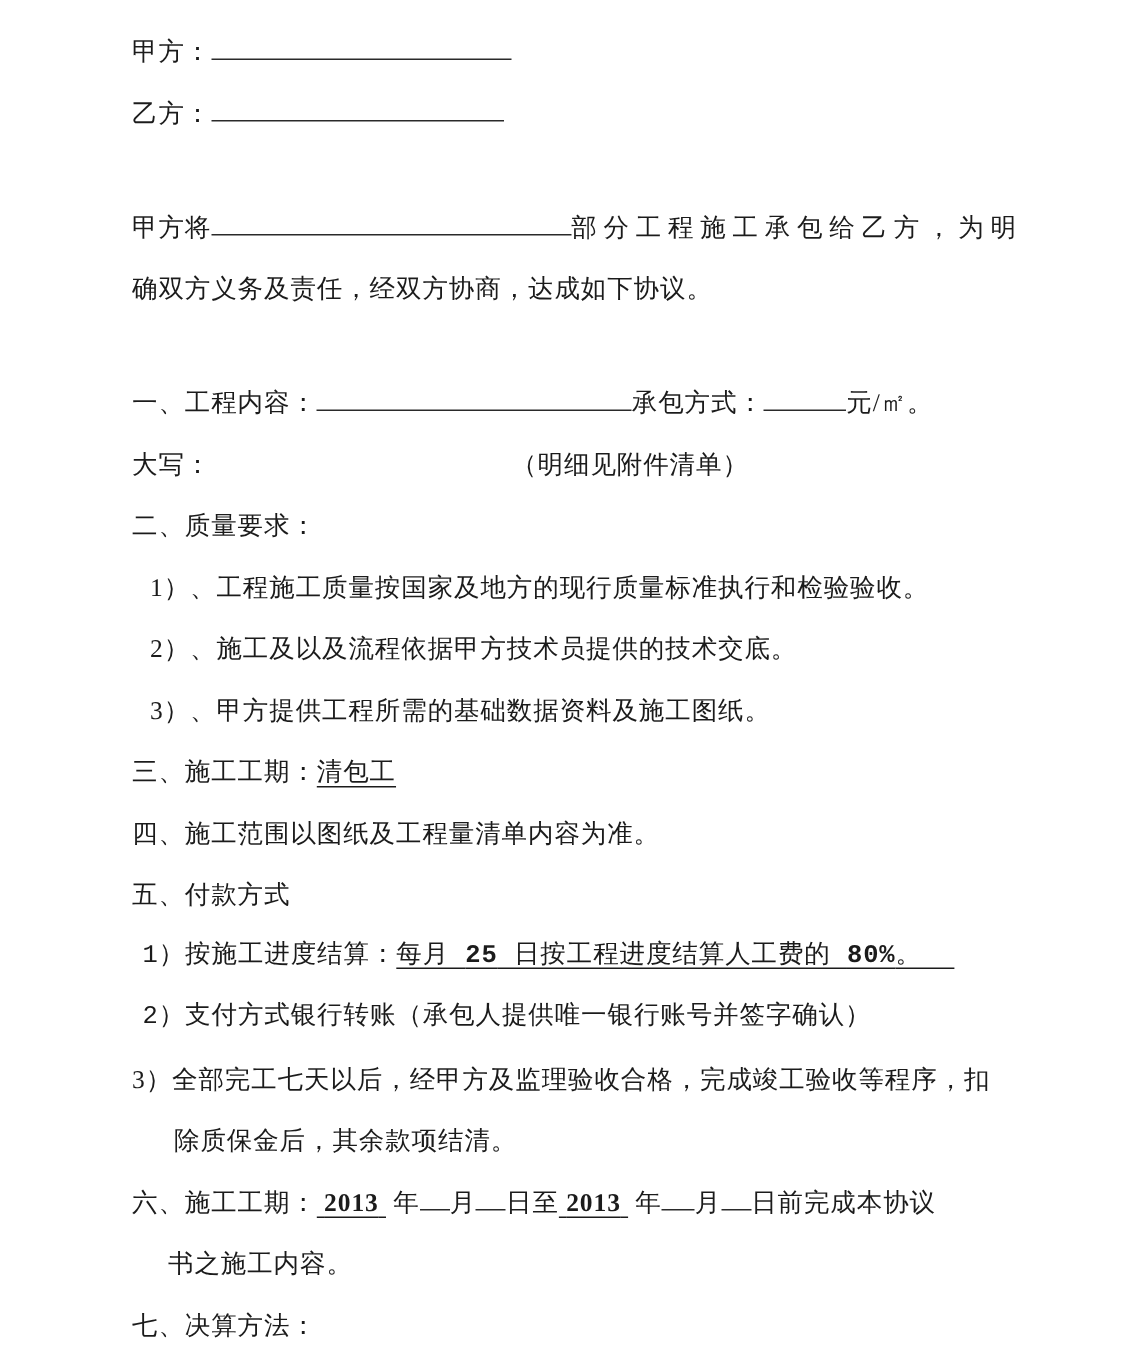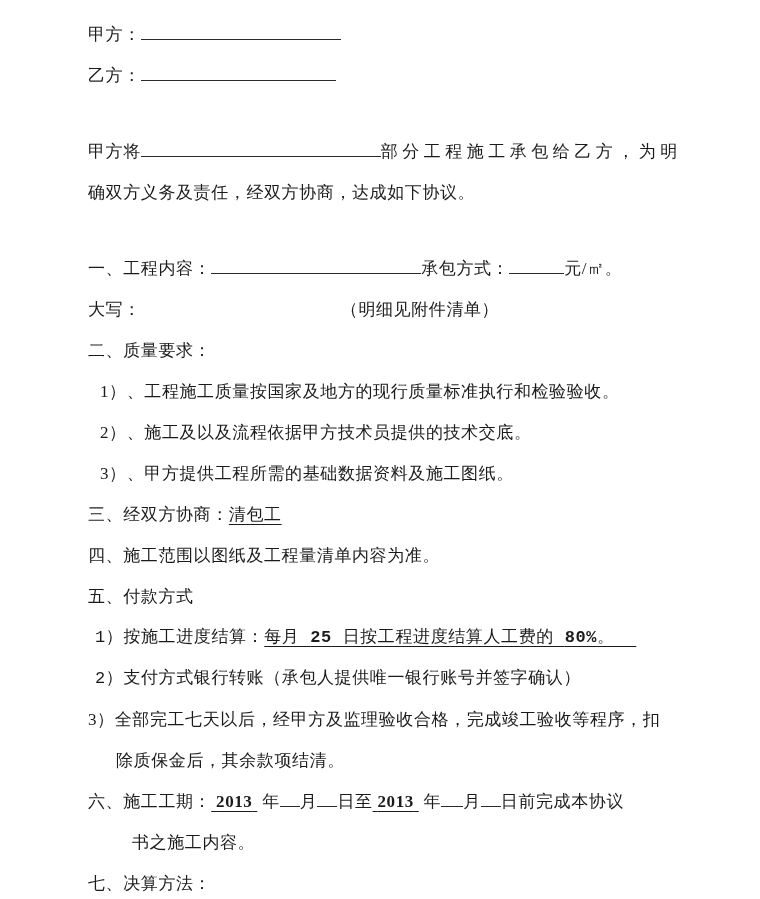--- a/index.html
+++ b/index.html
@@ -21,21 +21,21 @@
     min-height: 41px;
     line-height: 41px;
     font-size: 17px;
     letter-spacing: 0.6px;
     white-space: nowrap;
   }
   .ind0 { margin-left: 0; }
   .ind1 { margin-left: 12px; }  
   .ind2 { margin-left: 7px; font-family: Liberation Mono, monospace; }   
   .ind3 { margin-left: 28px; }  
-  .ind4 { margin-left: 44px; }  
+  .ind4 { margin-left: 24px; }  
   .vspacer { height: 35px; }
   .t { display: inline; }
   .blank {
     display: inline-block;
     height: 1.02em;
     border-bottom: 1.4px solid #2a2a2a;
     vertical-align: baseline;
   }
   .gapseg { display: inline-block; }
   .u {
@@ -56,21 +56,21 @@
       <div class="vspacer"></div>
       <div class="line ind0"><span class="t">甲方将</span><span class="blank" style="width: 240px;"></span><span class="t spread">部分工程施工承包给乙方，为明</span></div>
       <div class="line ind0"><span class="t">确双方义务及责任，经双方协商，达成如下协议。</span></div>
       <div class="vspacer"></div>
       <div class="line ind0"><span class="t">一、工程内容：</span><span class="blank" style="width: 210px;"></span><span class="t">承包方式：</span><span class="blank" style="width: 55px;"></span><span class="t">元/㎡。</span></div>
       <div class="line ind0"><span class="t">大写：</span><span class="gapseg" style="width: 200px;"></span><span class="t">（明细见附件清单）</span></div>
       <div class="line ind0"><span class="t">二、质量要求：</span></div>
       <div class="line ind1"><span class="t">1）、工程施工质量按国家及地方的现行质量标准执行和检验验收。</span></div>
       <div class="line ind1"><span class="t">2）、施工及以及流程依据甲方技术员提供的技术交底。</span></div>
       <div class="line ind1"><span class="t">3）、甲方提供工程所需的基础数据资料及施工图纸。</span></div>
-      <div class="line ind0"><span class="t">三、经双方协商：</span><span class="t u">清包工</span></div>
+      <div class="line ind0"><span class="t">三、施工工期：</span><span class="t u">清包工</span></div>
       <div class="line ind0"><span class="t">四、施工范围以图纸及工程量清单内容为准。</span></div>
       <div class="line ind0"><span class="t">五、付款方式</span></div>
       <div class="line ind2"><span class="t">1）按施工进度结算：</span><span class="t u">每月 </span><span class="t u b">25</span><span class="t u"> 日按工程进度结算人工费的 </span><span class="t u b">80%</span><span class="t u">。&nbsp;&nbsp;</span></div>
       <div class="line ind2"><span class="t">2）支付方式银行转账（承包人提供唯一银行账号并签字确认）</span></div>
       <div class="line ind0"><span class="t">3）全部完工七天以后，经甲方及监理验收合格，完成竣工验收等程序，扣</span></div>
       <div class="line ind3"><span class="t">除质保金后，其余款项结清。</span></div>
       <div class="line ind0"><span class="t">六、施工工期：</span><span class="t u">&nbsp;</span><span class="t u b">2013</span><span class="t u">&nbsp;</span><span class="t"> 年</span><span class="blank" style="width: 20px;"></span><span class="t">月</span><span class="blank" style="width: 20px;"></span><span class="t">日至</span><span class="t u">&nbsp;</span><span class="t u b">2013</span><span class="t u">&nbsp;</span><span class="t"> 年</span><span class="blank" style="width: 22px;"></span><span class="t">月</span><span class="blank" style="width: 20px;"></span><span class="t">日前完成本协议</span></div>
       <div class="line ind4"><span class="t">书之施工内容。</span></div>
       <div class="line ind0"><span class="t">七、决算方法：</span></div>
     </div>

